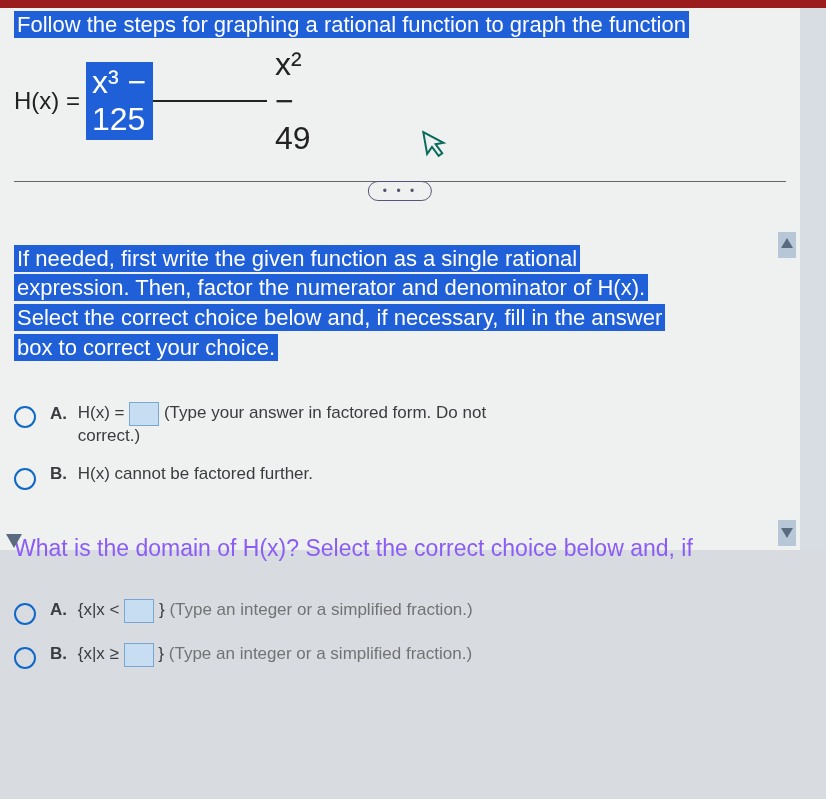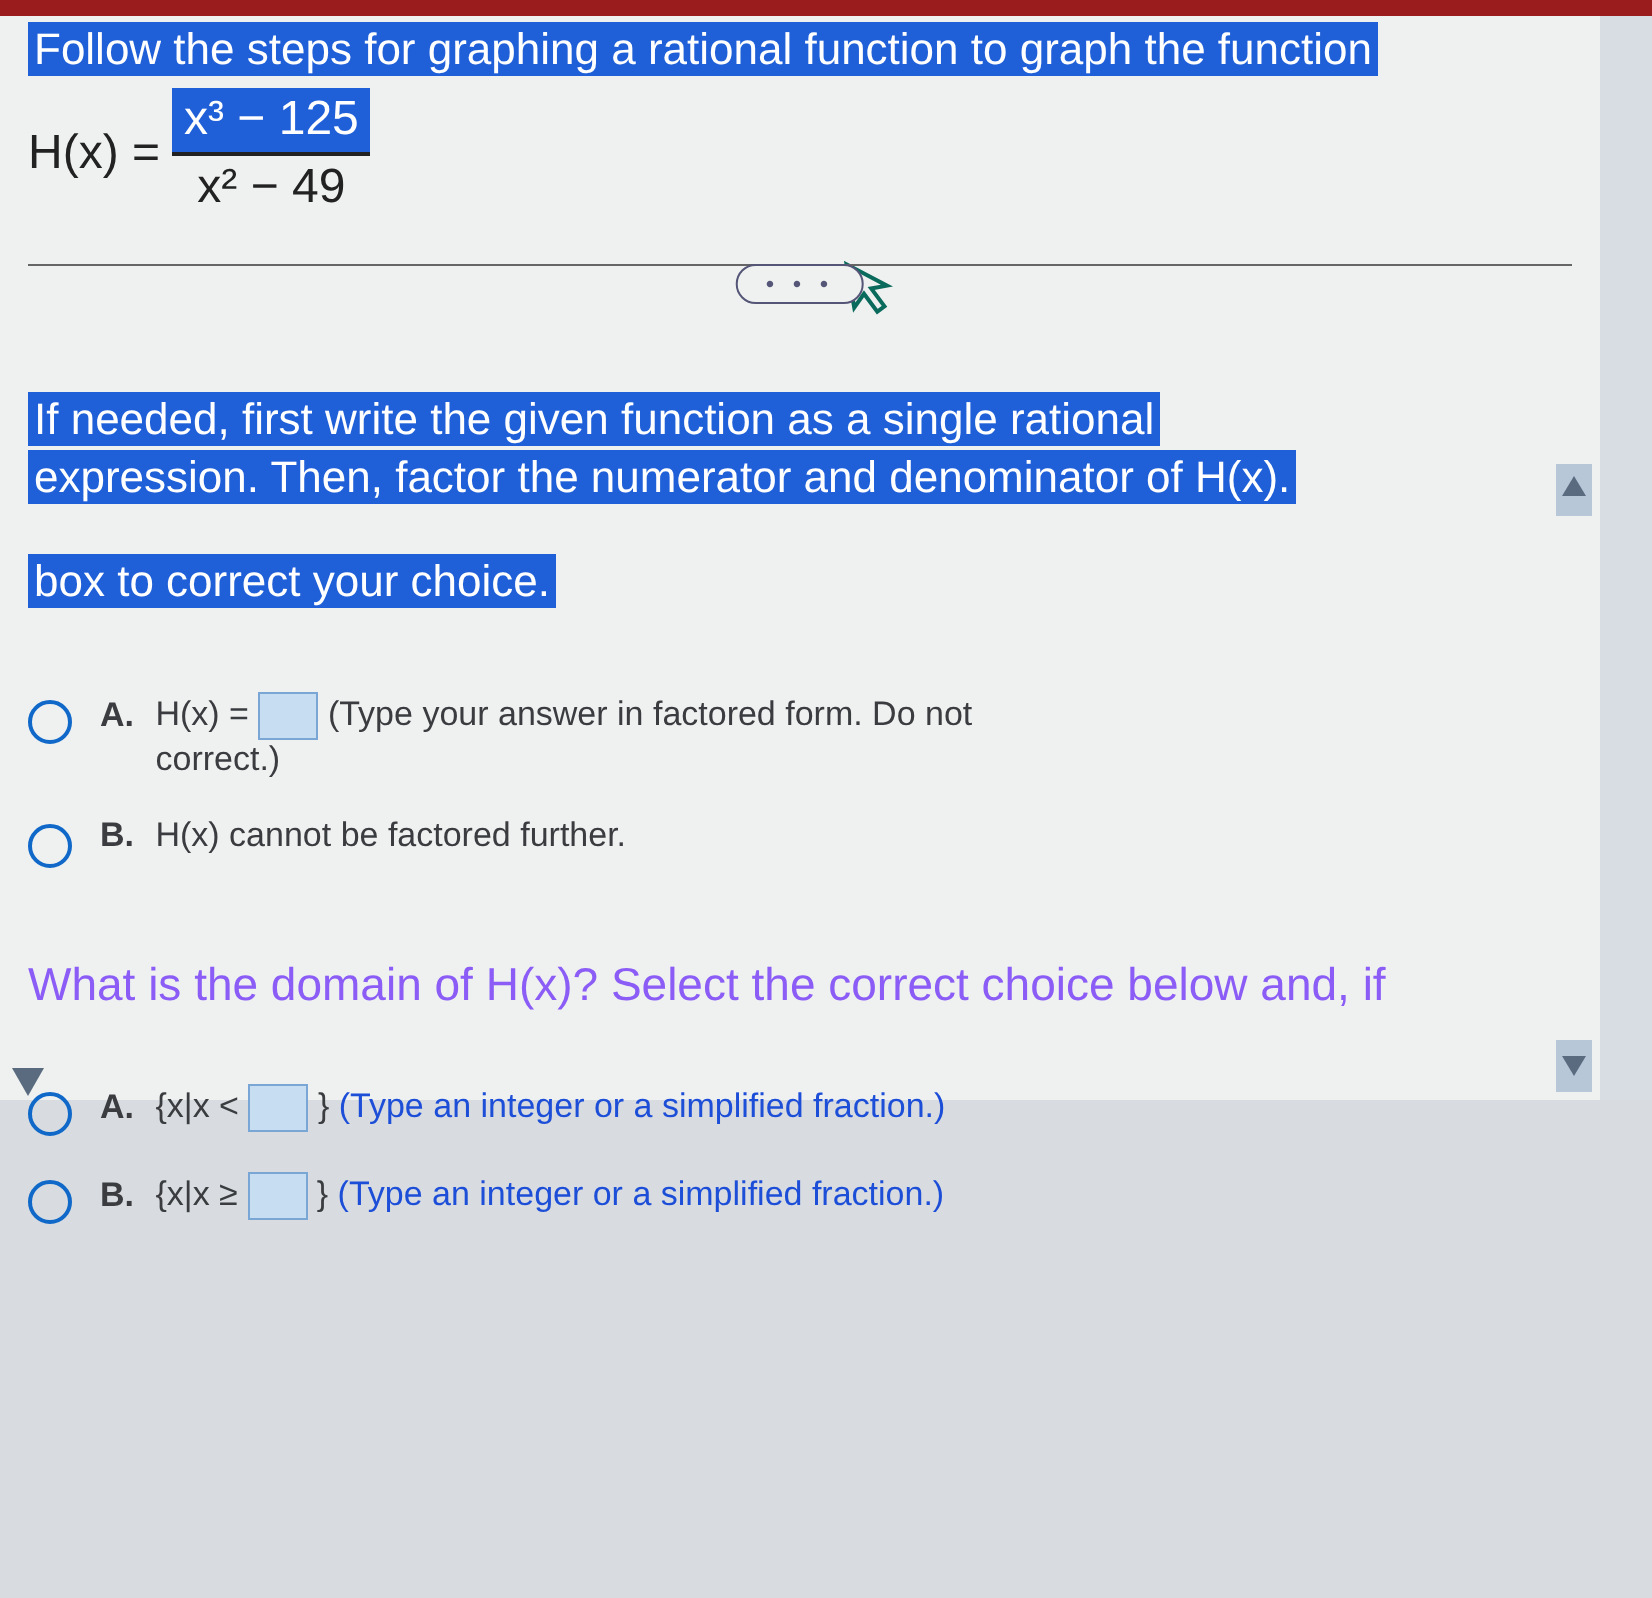--- a/index.html
+++ b/index.html
@@ -44,23 +44,22 @@
     font-size: 24px;
     color: #333;
     margin-top: 4px;
   }
   .hx-eq {
     font-size: 24px;
     color: #222;
   }
   .fraction {
     display: inline-flex;
-    flex-direction: column;
     align-items: center;
-    font-size: 24px;
+    font-size: 32px;
     color: #222;
   }
   .frac-top, .frac-bot {
     padding: 2px 8px;
   }
   .frac-line {
     width: 100%;
     height: 2px;
     background: #222;
   }
@@ -131,21 +130,21 @@
     border: 1px solid #7aa6d6;
     vertical-align: middle;
   }
   .question2 {
     margin-top: 42px;
     font-size: 23px;
     color: #8b5cf6;
     line-height: 1.4;
   }
   .choice-block2 { margin-top: 34px; }
-  .hint { color: #1d4ed8; }
+  .hint { color: #737373; }
   .scroll-up {
     position: absolute;
     right: 4px;
     top: 224px;
     width: 18px;
     height: 26px;
     background: #b8c7d8;
   }
   .scroll-up::before{
     content:"";
@@ -208,21 +207,21 @@
   </div>
 
   <div class="divider-row">
     <hr class="hr-line">
     <span class="ellipsis-badge">• • •</span>
   </div>
 
   <div class="paragraph2">
     <span class="highlight">If needed, first write the given function as a single rational</span><br>
     <span class="highlight">expression. Then, factor the numerator and denominator of H(x).</span><br>
-    <br>
+    <span class="highlight">Select the correct choice below and, if necessary, fill in the answer</span><br>
     <span class="highlight">box to correct your choice.</span>
   </div>
 
   <div class="choice-block">
     <div class="choice">
       <span class="radio"></span>
       <span>
         <span class="choice-letter">A.</span>
         <span>H(x) =</span>
         <span class="answer-box"></span>

